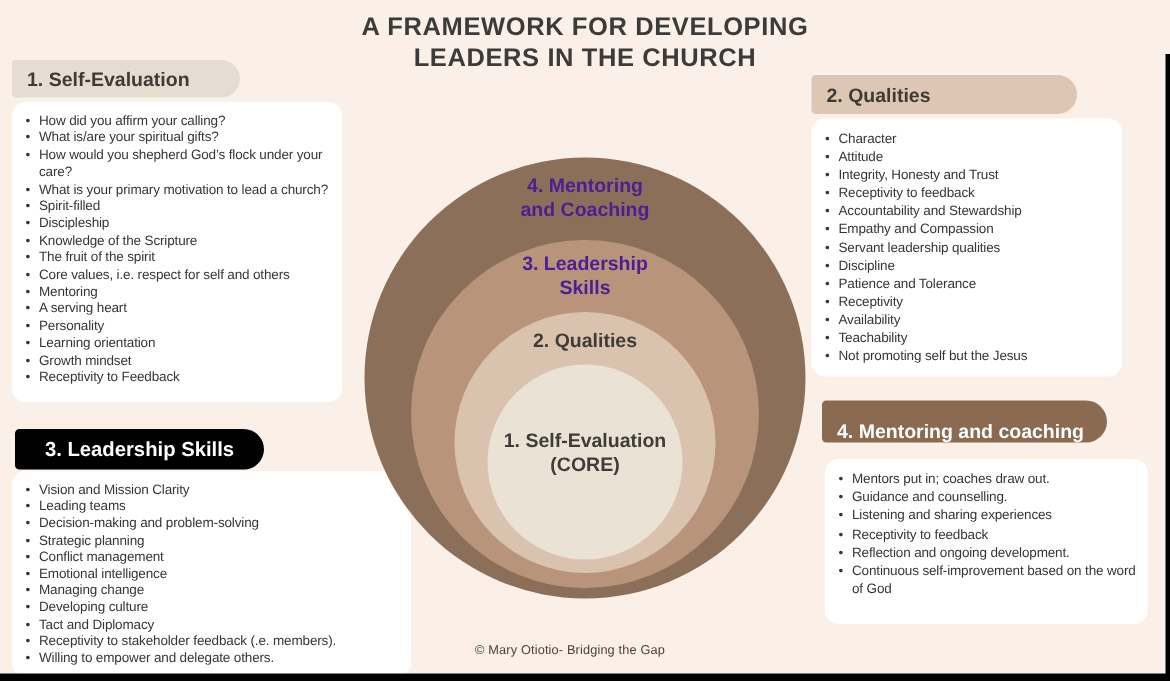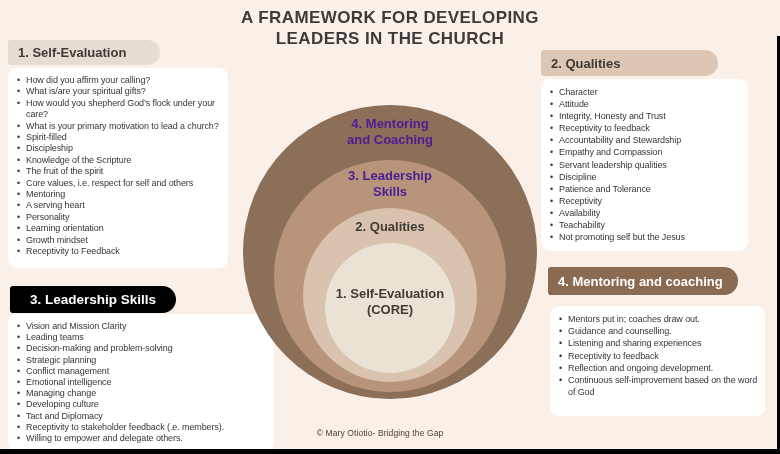--- a/index.html
+++ b/index.html
@@ -15,21 +15,21 @@
   }
   
   .pill{
     position:absolute;display:flex;align-items:center;
     font-weight:700;font-size:13px;box-sizing:border-box;
     border-radius:3px 14px 14px 3px;padding:0 10px;white-space:nowrap;
   }
   .pill-1{left:8px;top:40px;width:152px;height:25px;background:#e6ddd2;color:#3e3a35;}
   .pill-2{left:541px;top:50px;width:177px;height:26px;background:#ddc7b4;color:#3e3a35;}
   .pill-3{left:10px;top:286px;width:166px;height:27px;background:#000000;color:#ffffff;justify-content:center;font-size:13.5px;}
-  .pill-4{left:548px;top:267px;width:190px;height:28px;background:#8b6a52;color:#ffffff;border-radius:3px 15px 15px 3px;}
+  .pill-4{left:548px;top:267px;width:190px;height:28px;background:#8b6a52;color:#ffffff;border-radius:3px 15px 15px 3px;align-items:flex-end;}
   
   .card{
     position:absolute;background:#ffffff;border-radius:9px;
     padding:7px 6px;box-sizing:border-box;
   }
   .card ul{margin:0;padding:0;list-style:none;font-size:9px;line-height:11.4px;letter-spacing:-0.1px;color:#363636;}
   .card li{position:relative;padding-left:12px;margin:0;}
   .card li::before{content:"\2022";position:absolute;left:3px;top:0;color:#363636;}
   .card-1{left:8px;top:68px;width:220px;min-height:200px;}
   .card-2{left:541px;top:79px;width:207px;min-height:172px;}

